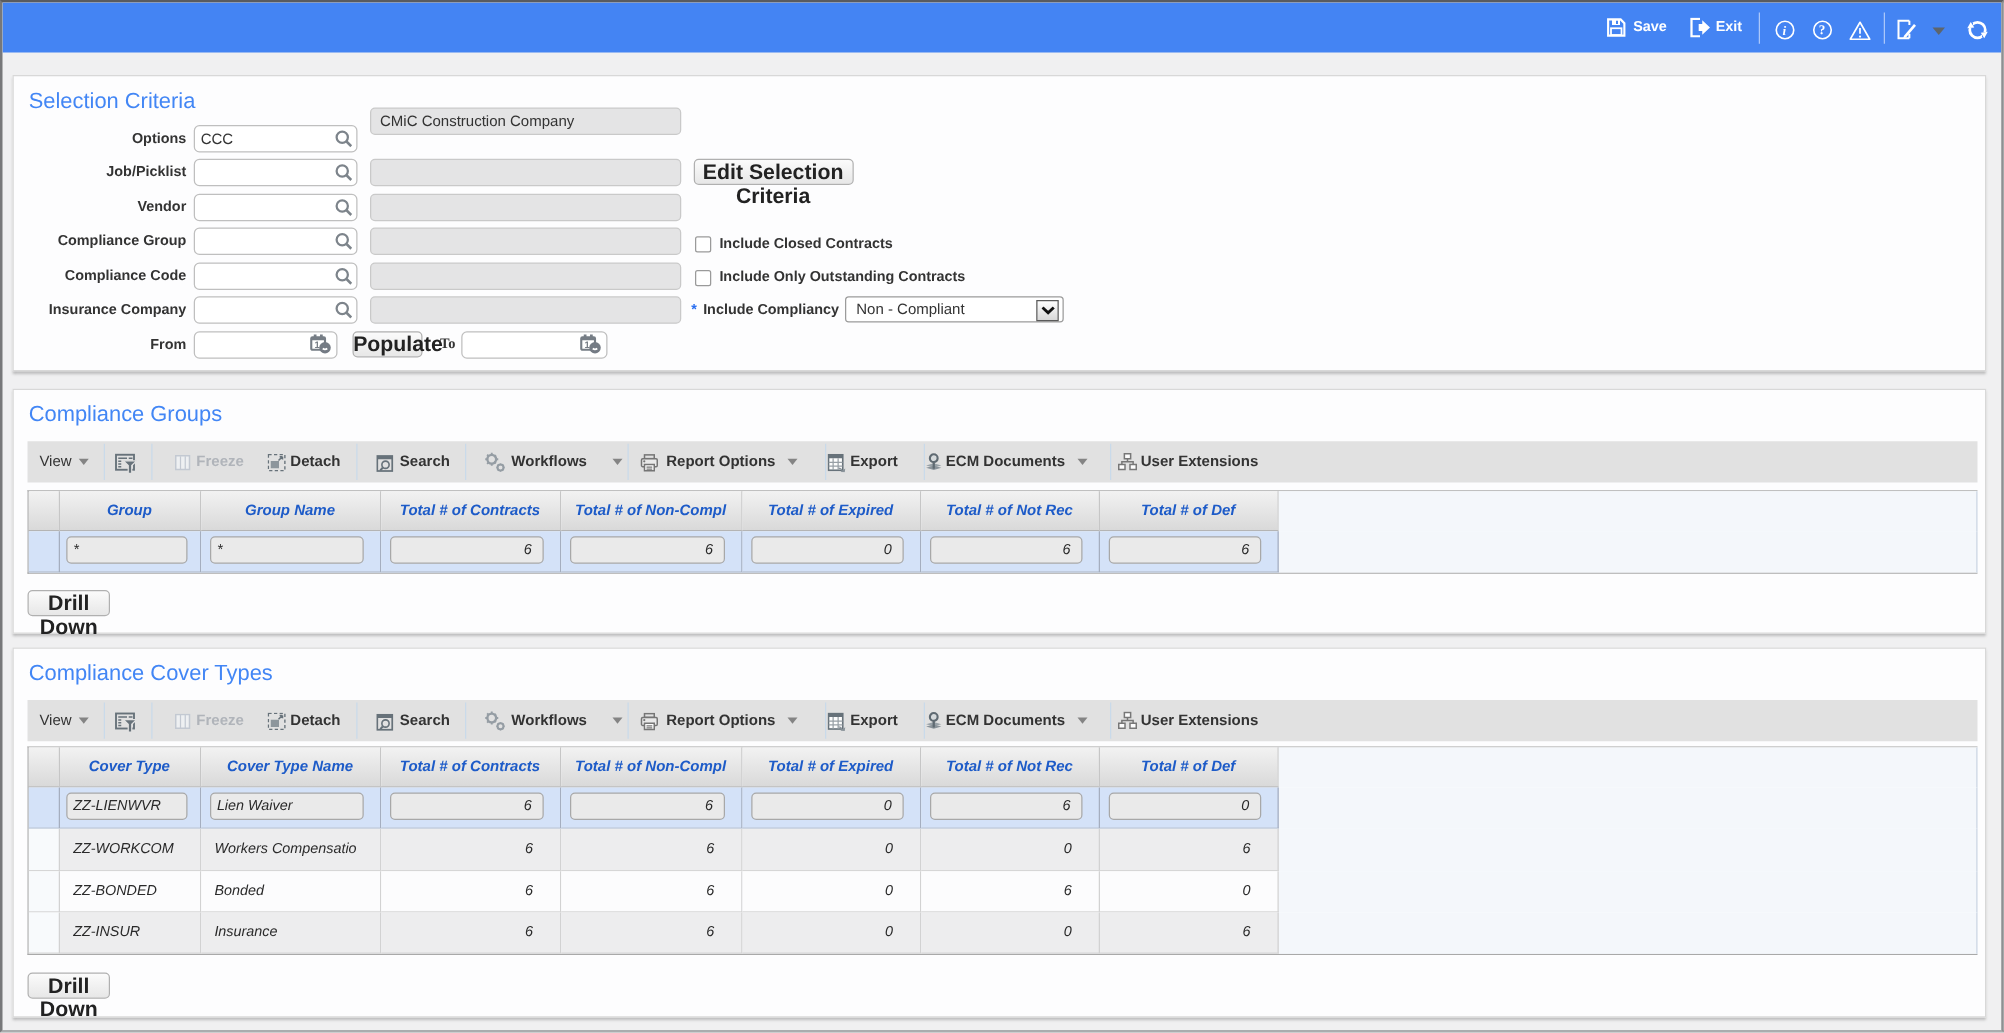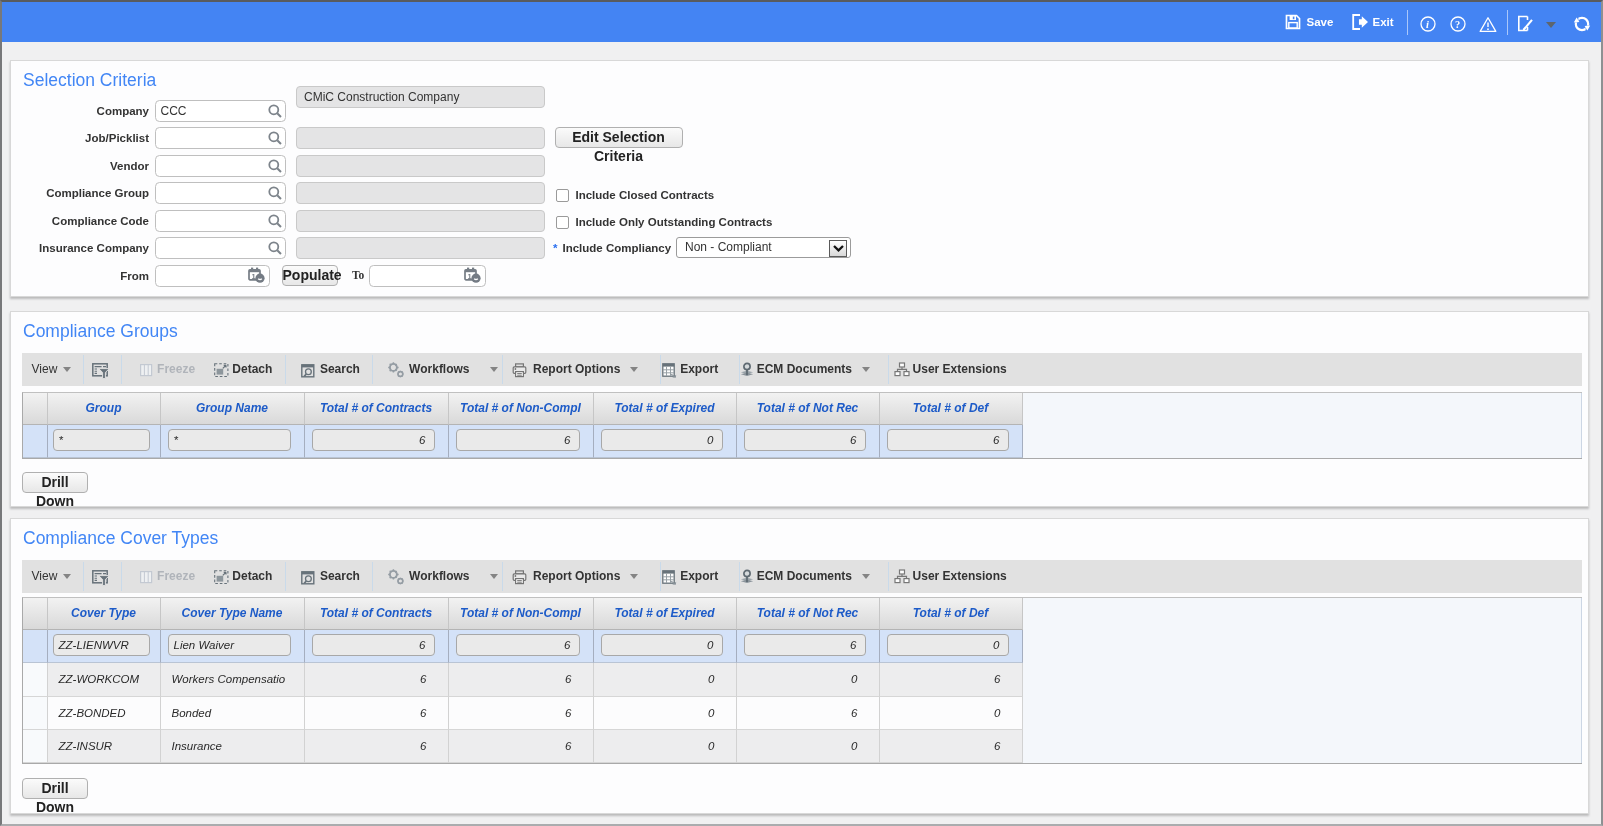--- a/index.html
+++ b/index.html
@@ -14,21 +14,21 @@
           border-top:6px solid #5d656d; }
   .panel { position:absolute; left:8px; width:1579px; background:#fdfdfe; border:1px solid #d8d8d8;
            box-shadow:0 2px 2px rgba(90,90,90,.35); }
   .ptitle { position:absolute; left:12px; font-size:17.5px; color:#4286f5; }
   .flabel { position:absolute; width:138px; text-align:right; font-size:11.5px; font-weight:bold; color:#333; line-height:22px; }
   .inp { position:absolute; height:22px; background:#fff; border:1px solid #bfbfbf; border-radius:4.5px;
          font-size:12px; color:#333; line-height:20px; padding-left:5px; }
   .ginp { position:absolute; height:22px; background:#e4e4e5; border:1px solid #c9c9c9; border-radius:4px;
           font-size:12px; color:#333; line-height:20px; padding-left:7px; }
   .btn { position:absolute; height:21px; background:linear-gradient(180deg,#fbfbfb,#e7e7e7); border:1px solid #b0b0b0;
-         border-radius:4px; font-size:14px; font-weight:bold; color:#222; text-align:center; }
+         border-radius:4px; font-size:17px; font-weight:bold; color:#222; text-align:center; }
   .cb { position:absolute; width:13px; height:13px; background:#fff; border:1px solid #9a9a9a; border-radius:2px; }
   .cblab { position:absolute; font-size:11.5px; font-weight:bold; color:#333; line-height:13px; }
   .sel { position:absolute; height:21px; background:#fff; border:1px solid #9b9b9b; border-radius:3px; }
   .sel > span:first-child { position:absolute; left:8px; top:0; line-height:19px; font-size:12px; color:#333; }
   .selbtn { position:absolute; right:3px; top:1.5px; width:18px; height:17px; background:linear-gradient(180deg,#fefefe,#d8d8d8);
             border:1px solid #5a5a5a; }
   .icon { position:absolute; }
   
   .tbar { position:absolute; left:10.5px; width:1560px; height:33px; background:#e1e1e1; }
   .tbar .titem { position:absolute; top:0; height:29px; line-height:33px; font-size:12px; font-weight:bold; color:#333; }
@@ -97,21 +97,21 @@
       <circle cx="9" cy="9" r="6.2" fill="none" stroke="#fff" stroke-width="2.2"></circle>
       <rect x="1.2" y="3.2" width="4.2" height="4.2" fill="#4484f3"></rect>
       <rect x="12.6" y="10.6" width="4.2" height="4.2" fill="#4484f3"></rect>
       <path d="M0.8 7.6 L6.4 6.9 L3.6 2.5 Z" fill="#fff"></path>
       <path d="M17.2 10.4 L11.6 11.1 L14.4 15.5 Z" fill="#fff"></path>
     </svg>
 </div>
 
 <div class="panel" style="top:58px; height:237px;">
   <div class="ptitle" style="top:8.5px;">Selection Criteria</div>
-  <div class="flabel" style="top:38.5px;">Company</div>
+  <div class="flabel" style="top:38.5px;">Options</div>
   <div class="flabel" style="top:66px;">Job/Picklist</div>
   <div class="flabel" style="top:93.5px;">Vendor</div>
   <div class="flabel" style="top:121px;">Compliance Group</div>
   <div class="flabel" style="top:148.5px;">Compliance Code</div>
   <div class="flabel" style="top:176px;">Insurance Company</div>
   <div class="flabel" style="top:203.5px;">From</div>
 
   <div class="inp" style="left:143.5px; top:38.5px;  width:131px;">CCC</div>
   <div class="inp" style="left:143.5px; top:66px; width:131px;"></div>
   <div class="inp" style="left:143.5px; top:93.5px;  width:131px;"></div>

